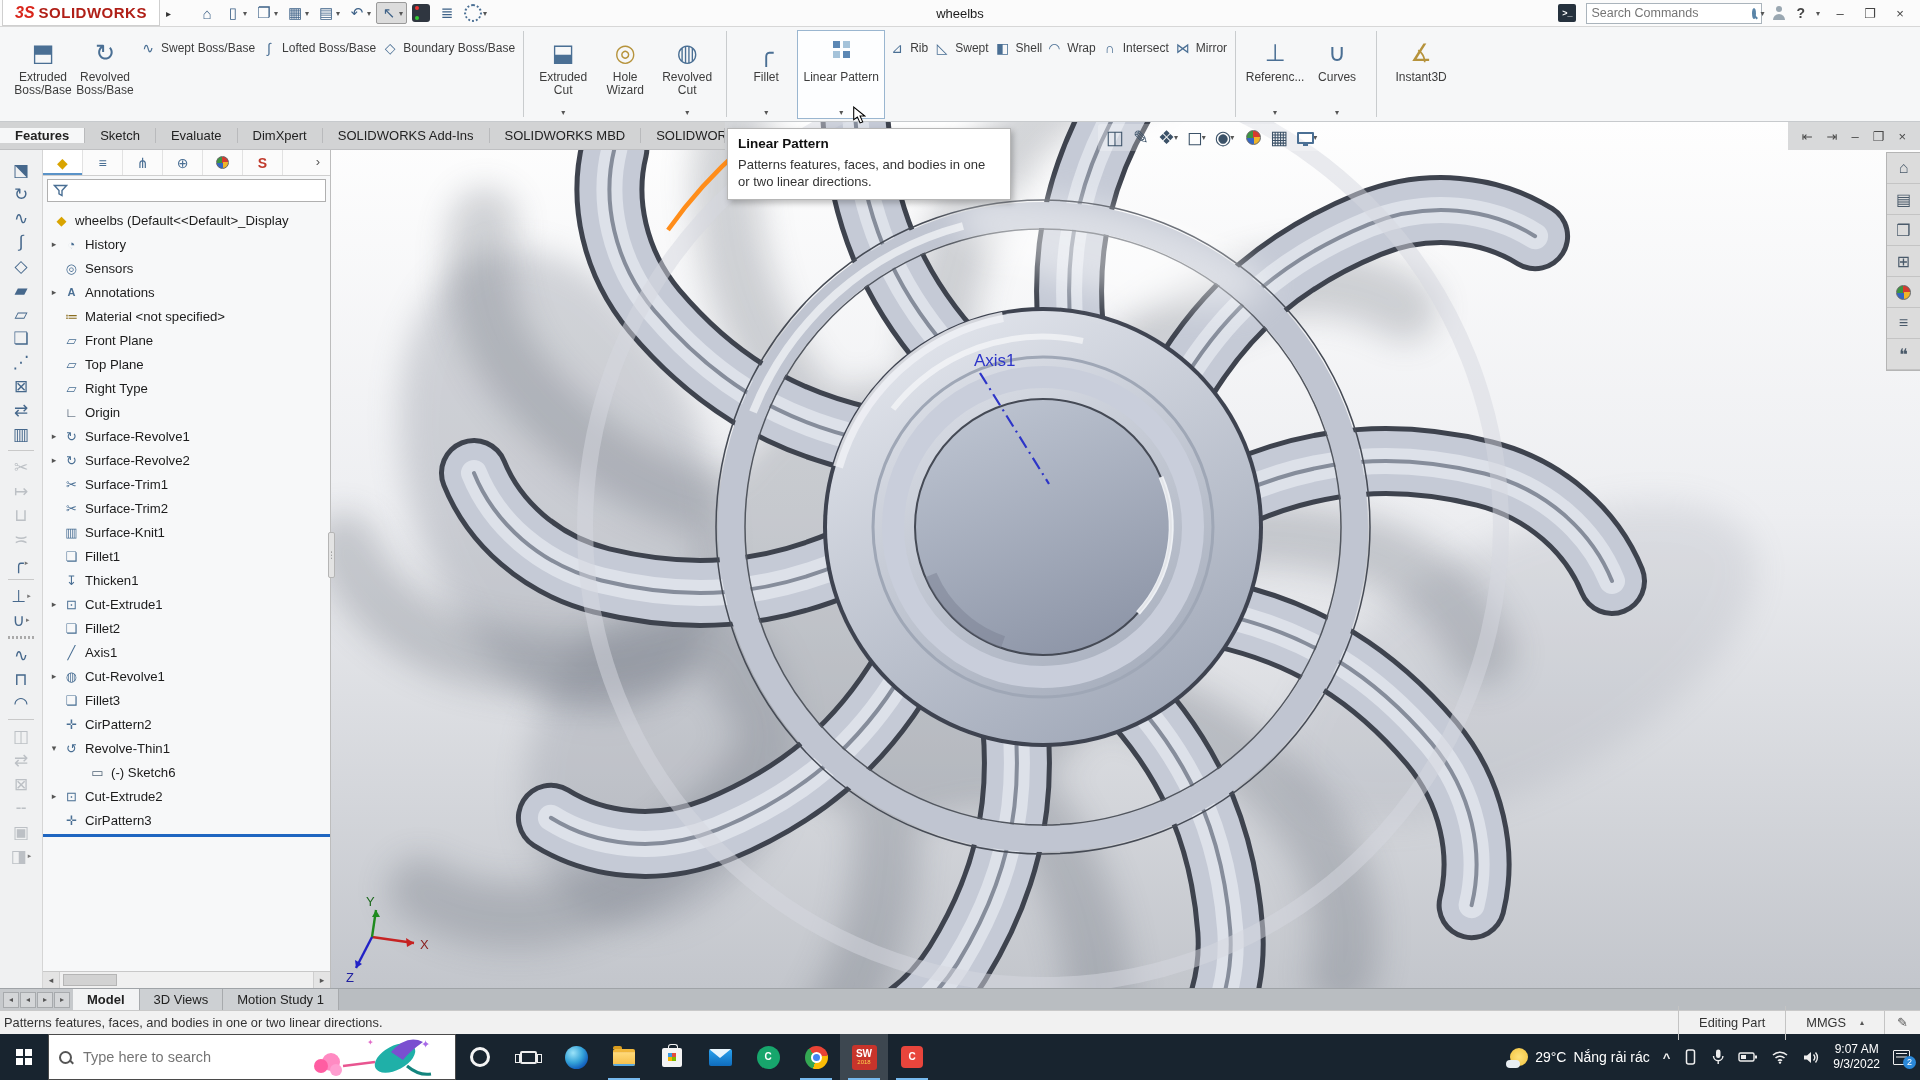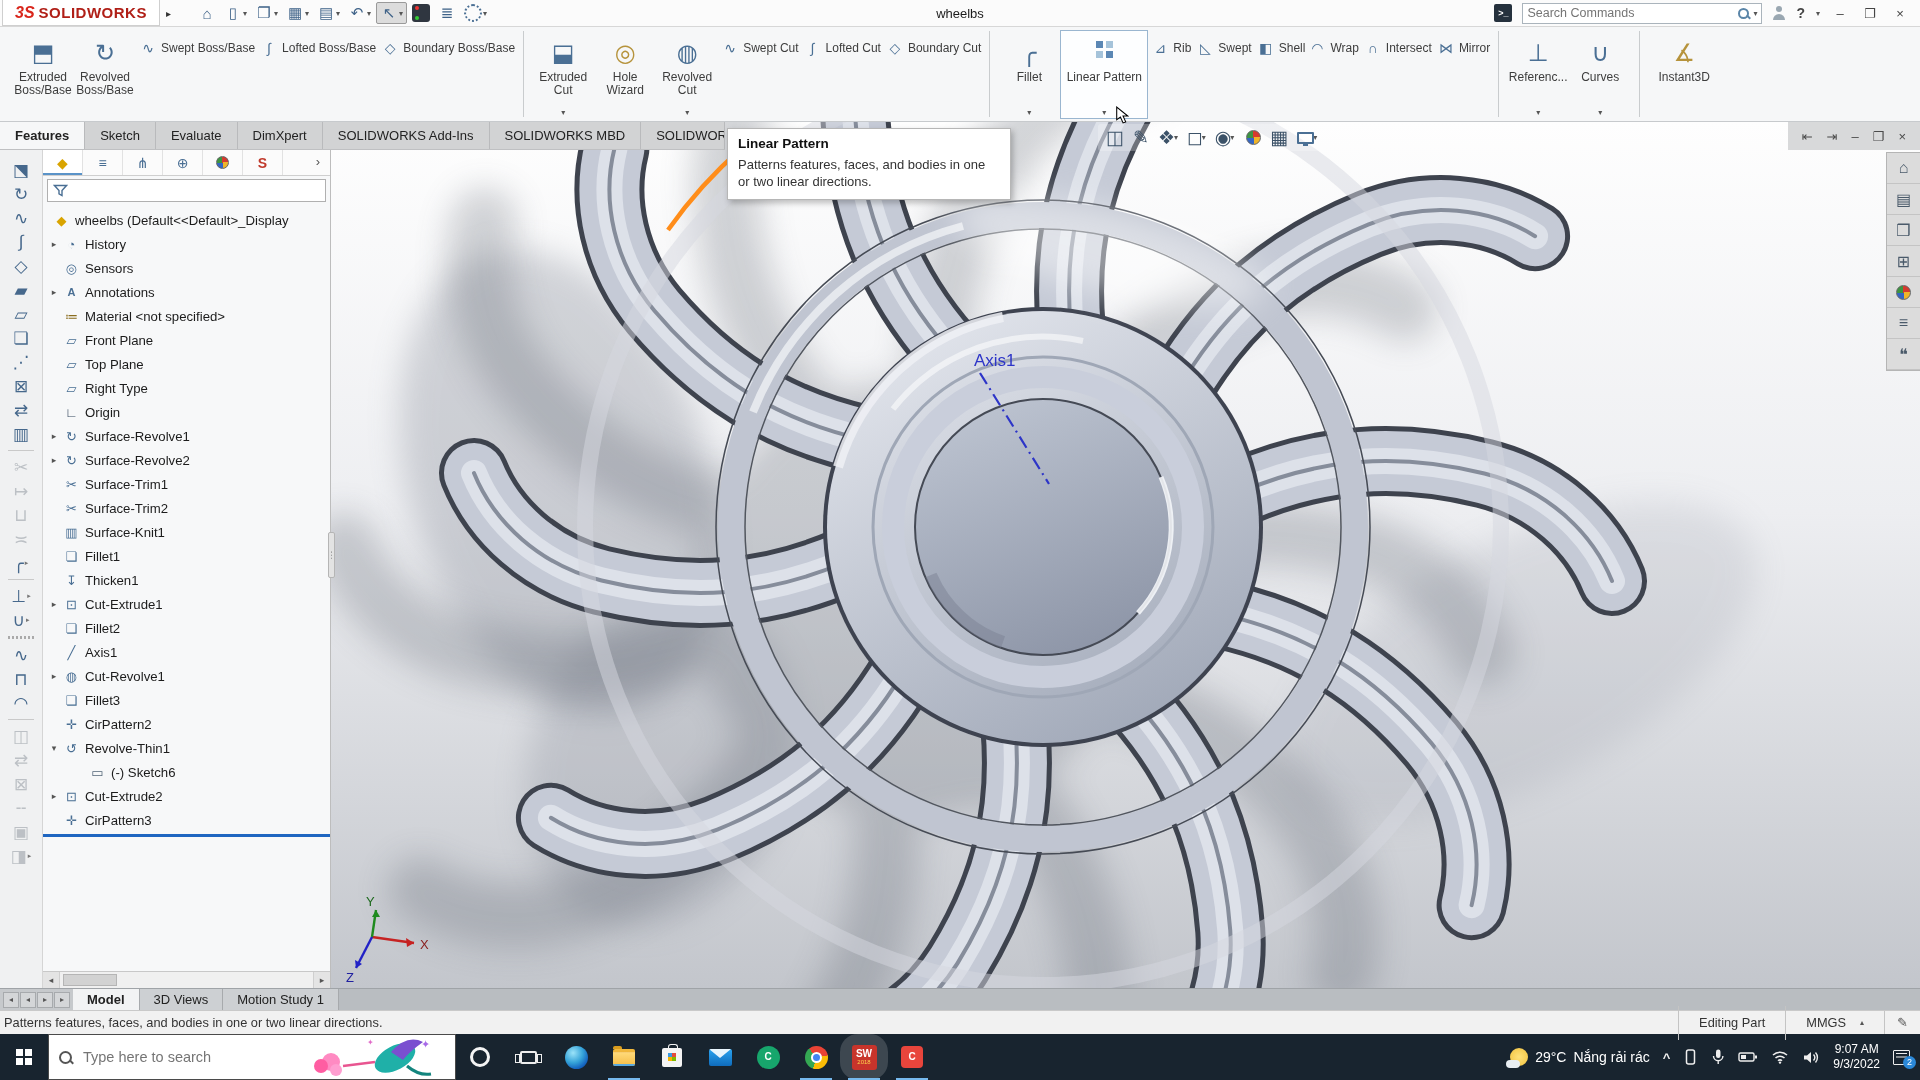--- a/index.html
+++ b/index.html
@@ -61,21 +61,21 @@
   .qa-btn .ic{font-size:15px;width:18px;height:18px;color:#3e6288;}
   .qa-btn.active{background:#dcdcdc;border:1px solid #9a9a9a;}
   .qa-caret{font-size:8px;color:#555;margin-left:1px;}
   .i-rebuild{width:9px;height:16px;background:#2f3640;border-radius:3px;position:relative}
   .i-rebuild::before{content:"";position:absolute;top:2px;left:2.5px;width:4px;height:4px;border-radius:50%;background:#e33}
   .i-rebuild::after{content:"";position:absolute;bottom:2px;left:2.5px;width:4px;height:4px;border-radius:50%;background:#3c3}
   .i-options{width:14px;height:14px;border:2px dotted #4a6f94;border-radius:50%}
   #title-center{position:absolute;left:0;right:0;text-align:center;font-size:13px;color:#1c1c1c;pointer-events:none;}
   #tb-right{margin-left:auto;display:flex;align-items:center;gap:10px;padding-right:10px;}
   .sw-res{width:18px;height:18px;background:#25313d;border-radius:2px;color:#fff;font-size:9px;font-weight:bold;display:flex;align-items:center;justify-content:center;}
-  .searchbox{width:240px;height:21px;border:1px solid #aab4bc;background:#fff;display:flex;align-items:center;padding:0 4px;}
+  .searchbox{width:176px;height:21px;border:1px solid #aab4bc;background:#fff;display:flex;align-items:center;padding:0 4px;}
   .searchbox input{border:none;outline:none;flex:1;font-size:12.5px;color:#444;font-family:inherit;background:transparent;}
   .mag{width:11px;height:11px;border:2px solid #5a85a8;border-radius:50%;position:relative;margin-right:3px;}
   .mag::after{content:"";position:absolute;width:5px;height:2px;background:#5a85a8;transform:rotate(45deg);right:-4px;bottom:-1px;}
   .i-login{width:14px;height:14px;position:relative}
   .i-login::before{content:"";position:absolute;top:0;left:4px;width:6px;height:6px;border-radius:50%;background:#9aa7b1}
   .i-login::after{content:"";position:absolute;bottom:0;left:1px;width:12px;height:6px;border-radius:6px 6px 0 0;background:#9aa7b1}
   .help-q{font-size:14px;font-weight:bold;color:#444;}
   .winctl{font-size:13px;color:#444;width:20px;text-align:center;}
 
   
@@ -94,21 +94,21 @@
   .cursor-arrow{position:absolute;bottom:-6px;left:54px;z-index:5;}
   .smallcol{display:flex;flex-direction:row;justify-content:flex-start;padding-top:9px;gap:6px;margin-left:4px;}
   .smallbtn{display:flex;align-items:center;gap:5px;height:18px;}
   .smallbtn .ic{font-size:14px;width:16px;}
   .sb-label{font-size:12px;color:#3d3d3d;white-space:nowrap;}
 
   
   #workspace{position:relative;height:866px;background:linear-gradient(180deg,#fefefe 0%,#edeef1 45%,#c3c6cc 100%);}
   #viewport-svg{position:absolute;inset:0;}
 
-  #cmdtabs{position:absolute;top:0;left:0;height:28px;display:flex;background:#d2d3d4;border-bottom:1px solid #bfc0c2;}
+  #cmdtabs{position:absolute;top:0;left:0;height:28px;display:flex;background:#d2d3d4;border-bottom:1px solid #bfc0c2;align-items:center;}
   .ctab{display:flex;align-items:center;padding:0 15px;font-size:13px;color:#222;border-right:1px solid #b9babc;white-space:nowrap;}
   .ctab.active{background:#f6f7f8;font-weight:bold;}
   .ctab:last-child{max-width:84px;overflow:hidden;}
 
   #docwinctl{position:absolute;top:0;right:0;height:28px;background:#d8d9da;display:flex;align-items:center;gap:14px;padding:0 14px;}
   #docwinctl .ic{font-size:13px;color:#4a4a4a;}
 
   #headsup{position:absolute;top:2px;left:1098px;display:flex;align-items:center;gap:9px;padding:2px 8px;background:rgba(255,255,255,.25);border-radius:3px;}
   #headsup .ic{font-size:19px;color:#3c5268;}
   .hu-caret{font-size:8px;color:#555;margin-left:-4px;}
@@ -162,21 +162,21 @@
   #statusbar{height:24px;background:#f1f1f1;border-top:1px solid #c9c9c9;display:flex;align-items:center;font-size:12.8px;color:#333;}
   #sb-msg{padding-left:4px;flex:1;}
   .sb-cell{height:100%;display:flex;align-items:center;padding:17px 20px;border-left:1px solid #c4c4c4;}
   .sb-caret{font-size:8px;color:#555;margin-left:14px;}
   .sb-pen{font-size:13px;color:#555;padding:0 12px;border-left:1px solid #c4c4c4;height:100%;display:flex;align-items:center;}
 
   
   #taskbar{height:46px;background:#18242f;display:flex;align-items:stretch;color:#fff;}
   .tk-cell{width:48px;display:flex;align-items:center;justify-content:center;position:relative;}
   .tk-cell.running::after{content:"";position:absolute;bottom:0;left:8px;right:8px;height:2px;background:#76b9ed;}
-  .tk-cell.active{background:rgba(255,255,255,.16);border-radius:18px;}
+  .tk-cell.active{background:rgba(255,255,255,.16);}
   .win-logo{width:16px;height:16px;position:relative}
   .win-logo::before{content:"";position:absolute;top:0;left:0;width:7px;height:7px;background:#fff;box-shadow:9px 0 0 #fff,0 9px 0 #fff,9px 9px 0 #fff;}
   #tk-search{width:408px;background:#fff;display:flex;align-items:center;padding:0 10px;position:relative;border:1px solid #4a4a4a;}
   #tk-search .mag{border-color:#555;width:13px;height:13px;}
   #tk-search .mag::after{background:#555;}
   #tk-search input{border:none;outline:none;flex:1;font-size:14.5px;color:#666;margin-left:8px;font-family:inherit;}
   .bird-art{position:absolute;right:2px;top:1px;}
   .app-ic{display:flex;align-items:center;justify-content:center;}
   .i-opera{width:20px;height:20px;border:3px solid #f4f4f4;border-radius:50%;}
   .i-task-view{width:17px;height:13px;border:2px solid #eee;border-radius:2px;position:relative;}
@@ -349,36 +349,20 @@
 
       <div class="bigbtn">
         <i class="ic i-revolved-cut"></i>
         <div class="bb-label">
             <div>Revolved</div>
             <div>Cut</div>
           </div>
         <span class="bb-caret">▾</span>
       </div>
     </div>
-    <div class="smallcol">
-      <div class="smallbtn">
-        <i class="ic i-swept-cut"></i>
-        <span class="sb-label">Swept Cut</span>
-      </div>
-
-      <div class="smallbtn">
-        <i class="ic i-lofted-cut"></i>
-        <span class="sb-label">Lofted Cut</span>
-      </div>
-
-      <div class="smallbtn">
-        <i class="ic i-boundary-cut"></i>
-        <span class="sb-label">Boundary Cut</span>
-      </div>
-    </div>
   </div>
   <div class="rsep"></div>
   <div class="rgroup">
     <div class="bigset">
       <div class="bigbtn">
         <i class="ic i-fillet"></i>
         <div class="bb-label">
             <div>Fillet</div>
           </div>
         <span class="bb-caret">▾</span>

